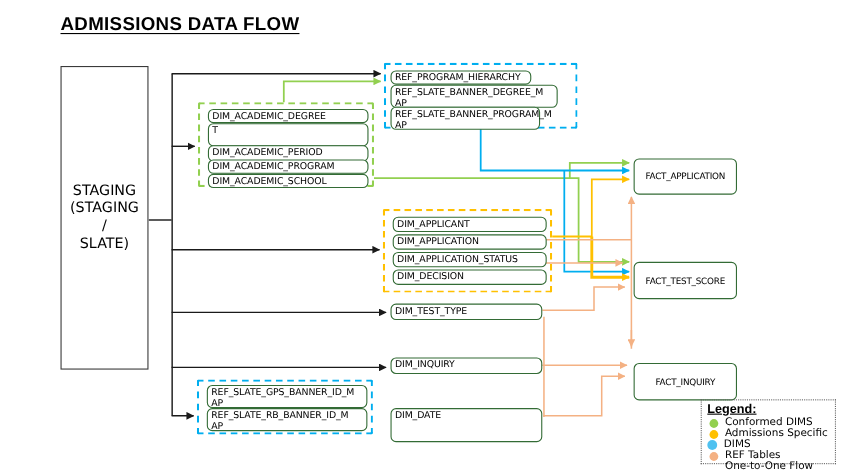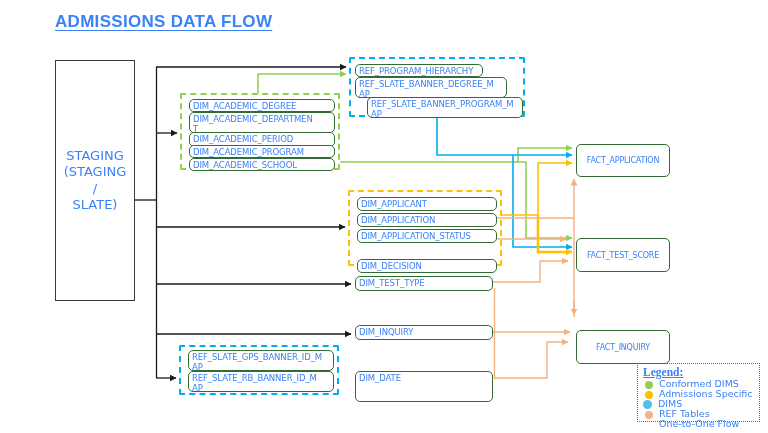--- a/index.html
+++ b/index.html
@@ -1,39 +1,39 @@
 <!DOCTYPE html>
 <html><head>
 <meta charset="utf-8">
 <style>
   html,body{margin:0;padding:0;background:#ffffff;}
   #canvas{position:relative;width:768px;height:433px;background:#fff;overflow:hidden;
-          font-family:"DejaVu Sans",sans-serif;color:#3b82f6;}
+          font-family:"DejaVu Sans",sans-serif;color:#000000;}
   #flow-svg{position:absolute;left:0;top:0;z-index:1;}
   .abs{position:absolute;box-sizing:border-box;}
   #title{left:55px;top:12px;font-family:"Liberation Sans",sans-serif;font-weight:bold;
          font-size:17px;letter-spacing:.3px;text-decoration:underline;text-underline-offset:3px;z-index:2;}
-  #staging-box{left:55px;top:60px;width:80px;height:241px;border:1.5px solid #3a3a3a;background:#fff;
+  #staging-box{left:55px;top:60px;width:80px;height:276px;border:1.5px solid #3a3a3a;background:#fff;
          display:flex;align-items:center;justify-content:center;text-align:center;
          font-size:13px;line-height:1.25;z-index:2;}
   .grp{border-radius:2px;background:transparent;z-index:2;}
   .grp.green{border:2px dashed #92D050;}
   .grp.yellow{border:2.5px dashed #FFC000;}
   .grp.blue{border:2.5px dashed #00AEEF;}
   .tbl{position:absolute;box-sizing:border-box;background:#fff;border:1.4px solid #336B35;
        border-radius:5px;font-size:8.5px;letter-spacing:-0.1px;line-height:10px;
        padding:1px 3px;white-space:nowrap;overflow:visible;z-index:3;}
   .tbl span{display:block;}
   .tbl.standalone{z-index:2;}
   .fact{position:absolute;box-sizing:border-box;background:#fff;border:1.8px solid #336B35;
         border-radius:5px;display:flex;align-items:center;justify-content:center;
         font-size:8px;letter-spacing:-0.2px;z-index:2;}
   #legend{left:637px;top:363px;width:123px;height:59px;border:1.5px dotted #666;
           padding:2px 5px;z-index:2;background:transparent;}
-  #legend .lg-title{font-family:Liberation Serif, serif;font-weight:bold;font-size:11.5px;
+  #legend .lg-title{font-family:Liberation Sans, sans-serif;font-weight:bold;font-size:11.5px;
           text-decoration:underline;margin-bottom:1px;}
   .lg-row{display:flex;align-items:flex-end;font-size:9.5px;line-height:10px;height:10px;}
   .dot{width:8px;height:8px;border-radius:50%;flex:none;margin:1px 6px 0 2px;}
   .dot.green{background:#92D050;}
   .dot.yellow{background:#FFC000;}
   .dot.blue{background:#4FC1F0;margin-left:0;width:9px;height:9px;}
   .dot.salmon{background:#F4B183;}
   .dot.none{background:transparent;width:8px;height:8px;}
 </style>
 </head>
@@ -111,32 +111,31 @@
   </div>
 
   <div class="abs grp blue" style="left:349px;top:57px;width:176px;height:60px;text-decoration:underline;">
     <div class="tbl" style="left:4px;top:5px;width:128px;height:13px;">
       <span>REF_PROGRAM_HIERARCHY</span>
     </div>
     <div class="tbl" style="left:4px;top:18px;width:152px;height:21px;">
       <span>REF_SLATE_BANNER_DEGREE_M</span>
       <span>AP</span>
     </div>
-    <div class="tbl" style="left:16px;top:38px;width:156px;height:21px;">
+    <div class="tbl" style="left:4px;top:38px;width:136px;height:21px;">
       <span>REF_SLATE_BANNER_PROGRAM_M</span>
       <span>AP</span>
     </div>
   </div>
 
   <div class="abs grp green" style="left:180px;top:93px;width:160px;height:77px;">
     <div class="tbl" style="left:7px;top:4px;width:146px;height:13px;">
       <span>DIM_ACADEMIC_DEGREE</span>
     </div>
     <div class="tbl" style="left:7px;top:17px;width:146px;height:21px;">
-      <span>DIM_ACADEMIC_DEPARTMEN</span>
       <span>T</span>
     </div>
     <div class="tbl" style="left:7px;top:37px;width:146px;height:15px;">
       <span>DIM_ACADEMIC_PERIOD</span>
     </div>
     <div class="tbl" style="left:7px;top:50px;width:146px;height:13px;">
       <span>DIM_ACADEMIC_PROGRAM</span>
     </div>
     <div class="tbl" style="left:7px;top:63px;width:146px;height:13px;">
       <span>DIM_ACADEMIC_SCHOOL</span>
@@ -146,21 +145,21 @@
   <div class="abs grp yellow" style="left:348px;top:190px;width:154px;height:76px;">
     <div class="tbl" style="left:7px;top:5px;width:140px;height:14px;">
       <span>DIM_APPLICANT</span>
     </div>
     <div class="tbl" style="left:7px;top:21px;width:140px;height:14px;">
       <span>DIM_APPLICATION</span>
     </div>
     <div class="tbl" style="left:7px;top:37px;width:140px;height:14px;">
       <span>DIM_APPLICATION_STATUS</span>
     </div>
-    <div class="tbl" style="left:7px;top:53px;width:140px;height:14px;margin-top:14px;">
+    <div class="tbl" style="left:7px;top:53px;width:140px;height:14px;">
       <span>DIM_DECISION</span>
     </div>
   </div>
 
   <div class="tbl standalone" style="left:355px;top:325px;width:138px;height:15px;">
     <span>DIM_INQUIRY</span>
   </div>
   <div class="tbl standalone" style="left:355px;top:276px;width:138px;height:15px;">
     <span>DIM_TEST_TYPE</span>
   </div>

